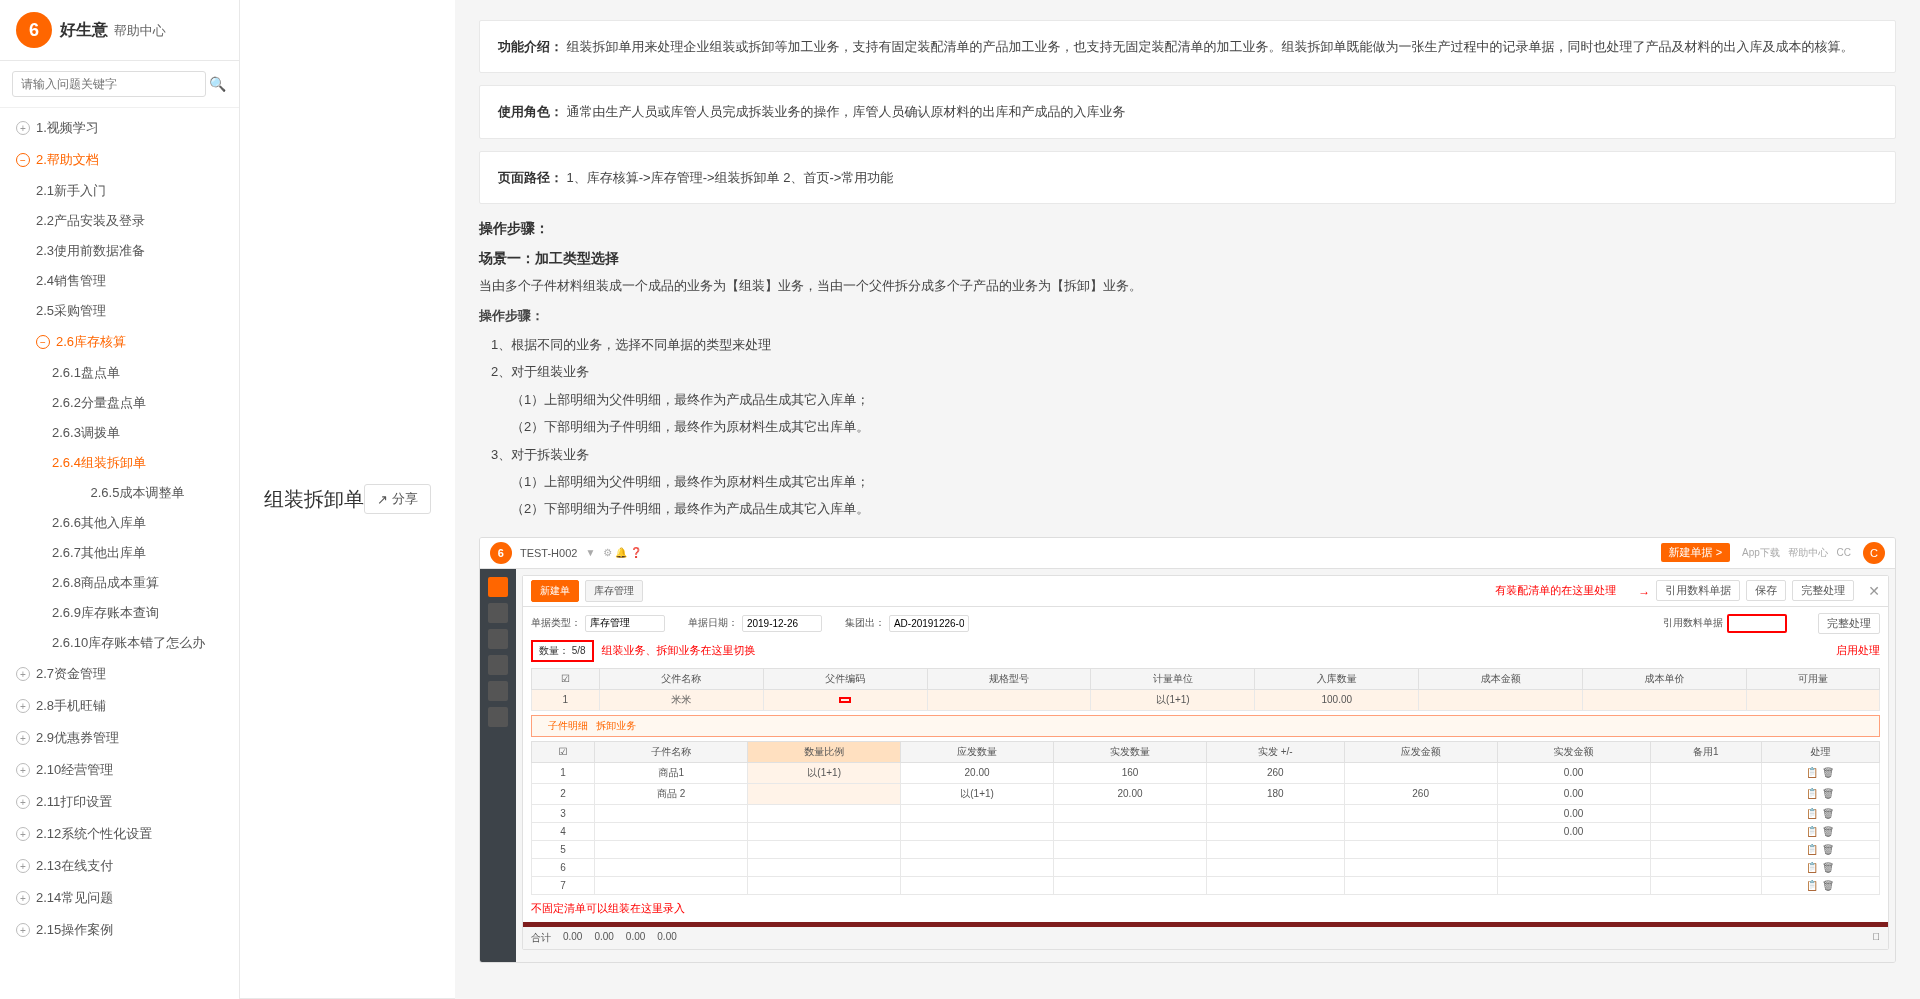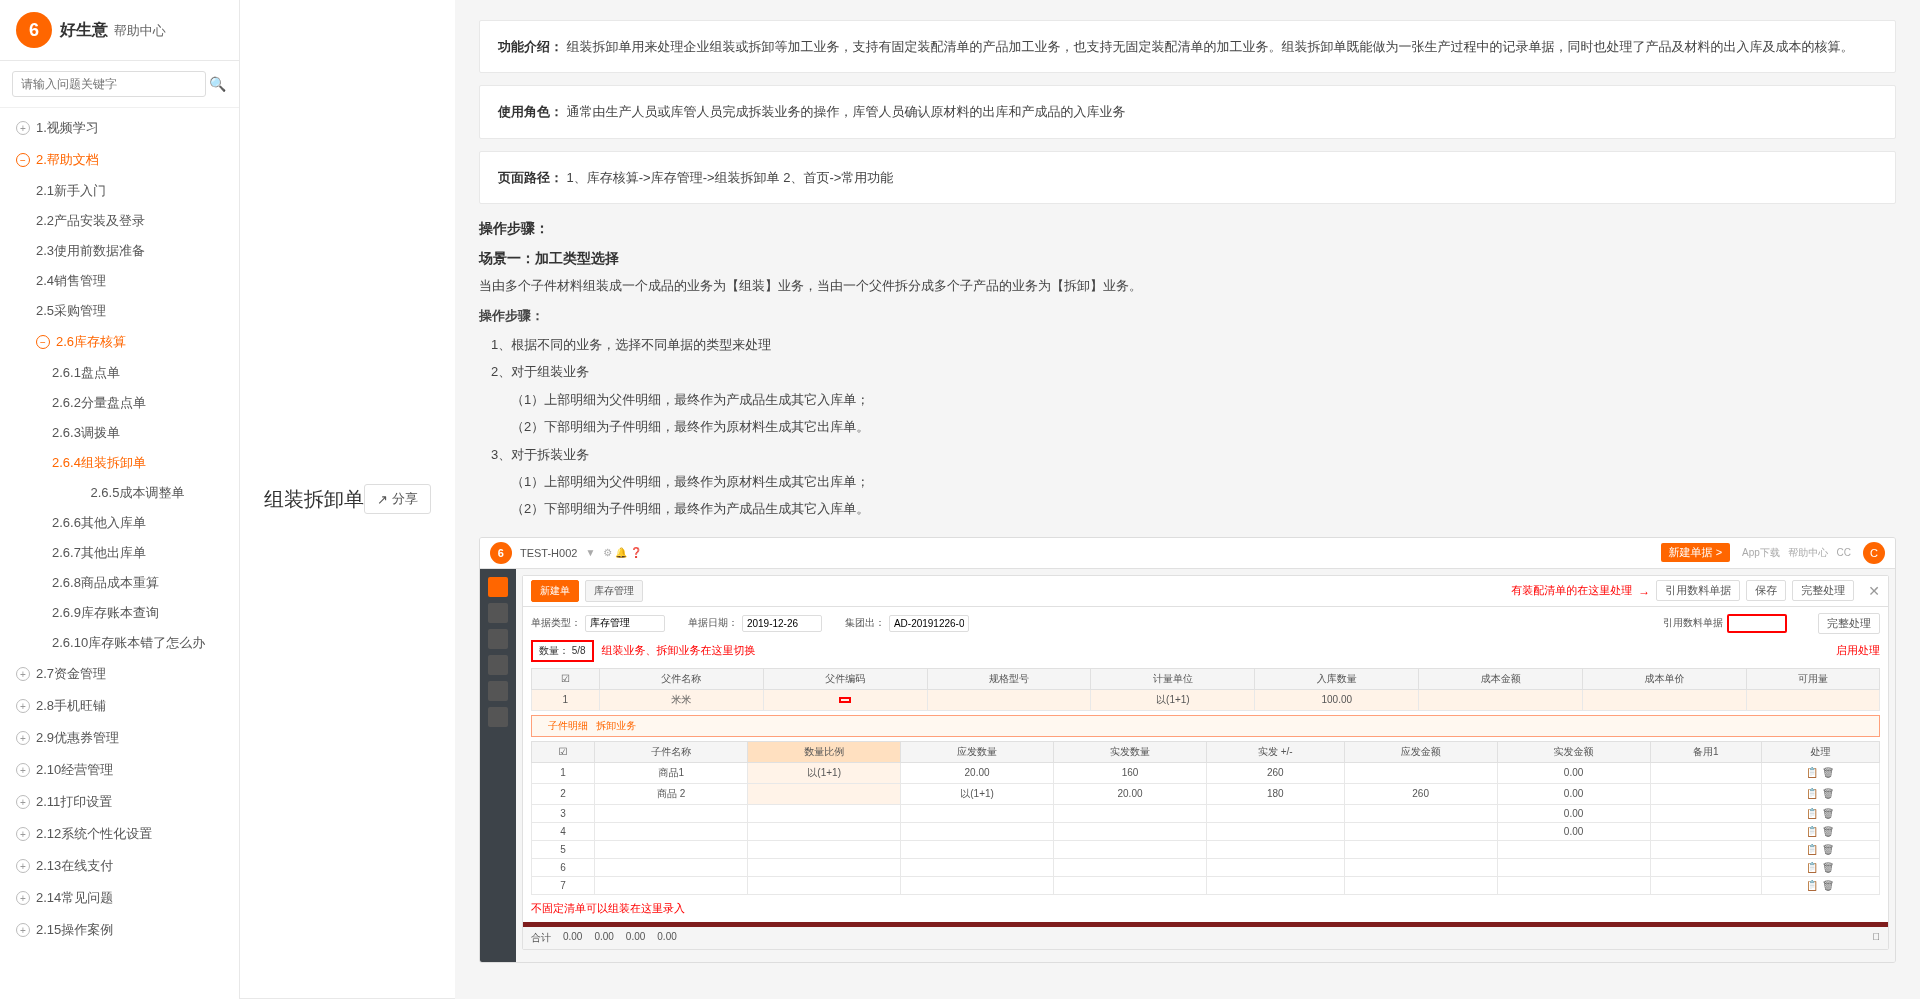--- a/index.html
+++ b/index.html
@@ -510,21 +510,21 @@
 
           <div class="mock-main">
 
             <div class="mock-dialog">
 
               <div class="mock-dialog-header">
                 <span class="mock-tab active">新建单</span>
                 <span class="mock-tab">库存管理</span>
                 <div style="flex:1;"></div>
 
-                <div style="position:relative; display:inline-flex; align-items:center;">
+                <div style="position:relative; display:inline-flex; align-items:center;gap:16px;">
                   <span style="color:red; font-size:11px; margin-right:6px;">有装配清单的在这里处理</span>
                   <span style="color:red; font-size:12px;">→</span>
                 </div>
                 <button class="mock-btn-outline">引用数料单据</button>
                 <button class="mock-btn-outline">保存</button>
                 <button class="mock-btn-outline">完整处理</button>
                 <span style="margin-left:8px; font-size:14px; color:#999; cursor:pointer;">✕</span>
               </div>
 
               <div class="mock-fields">

